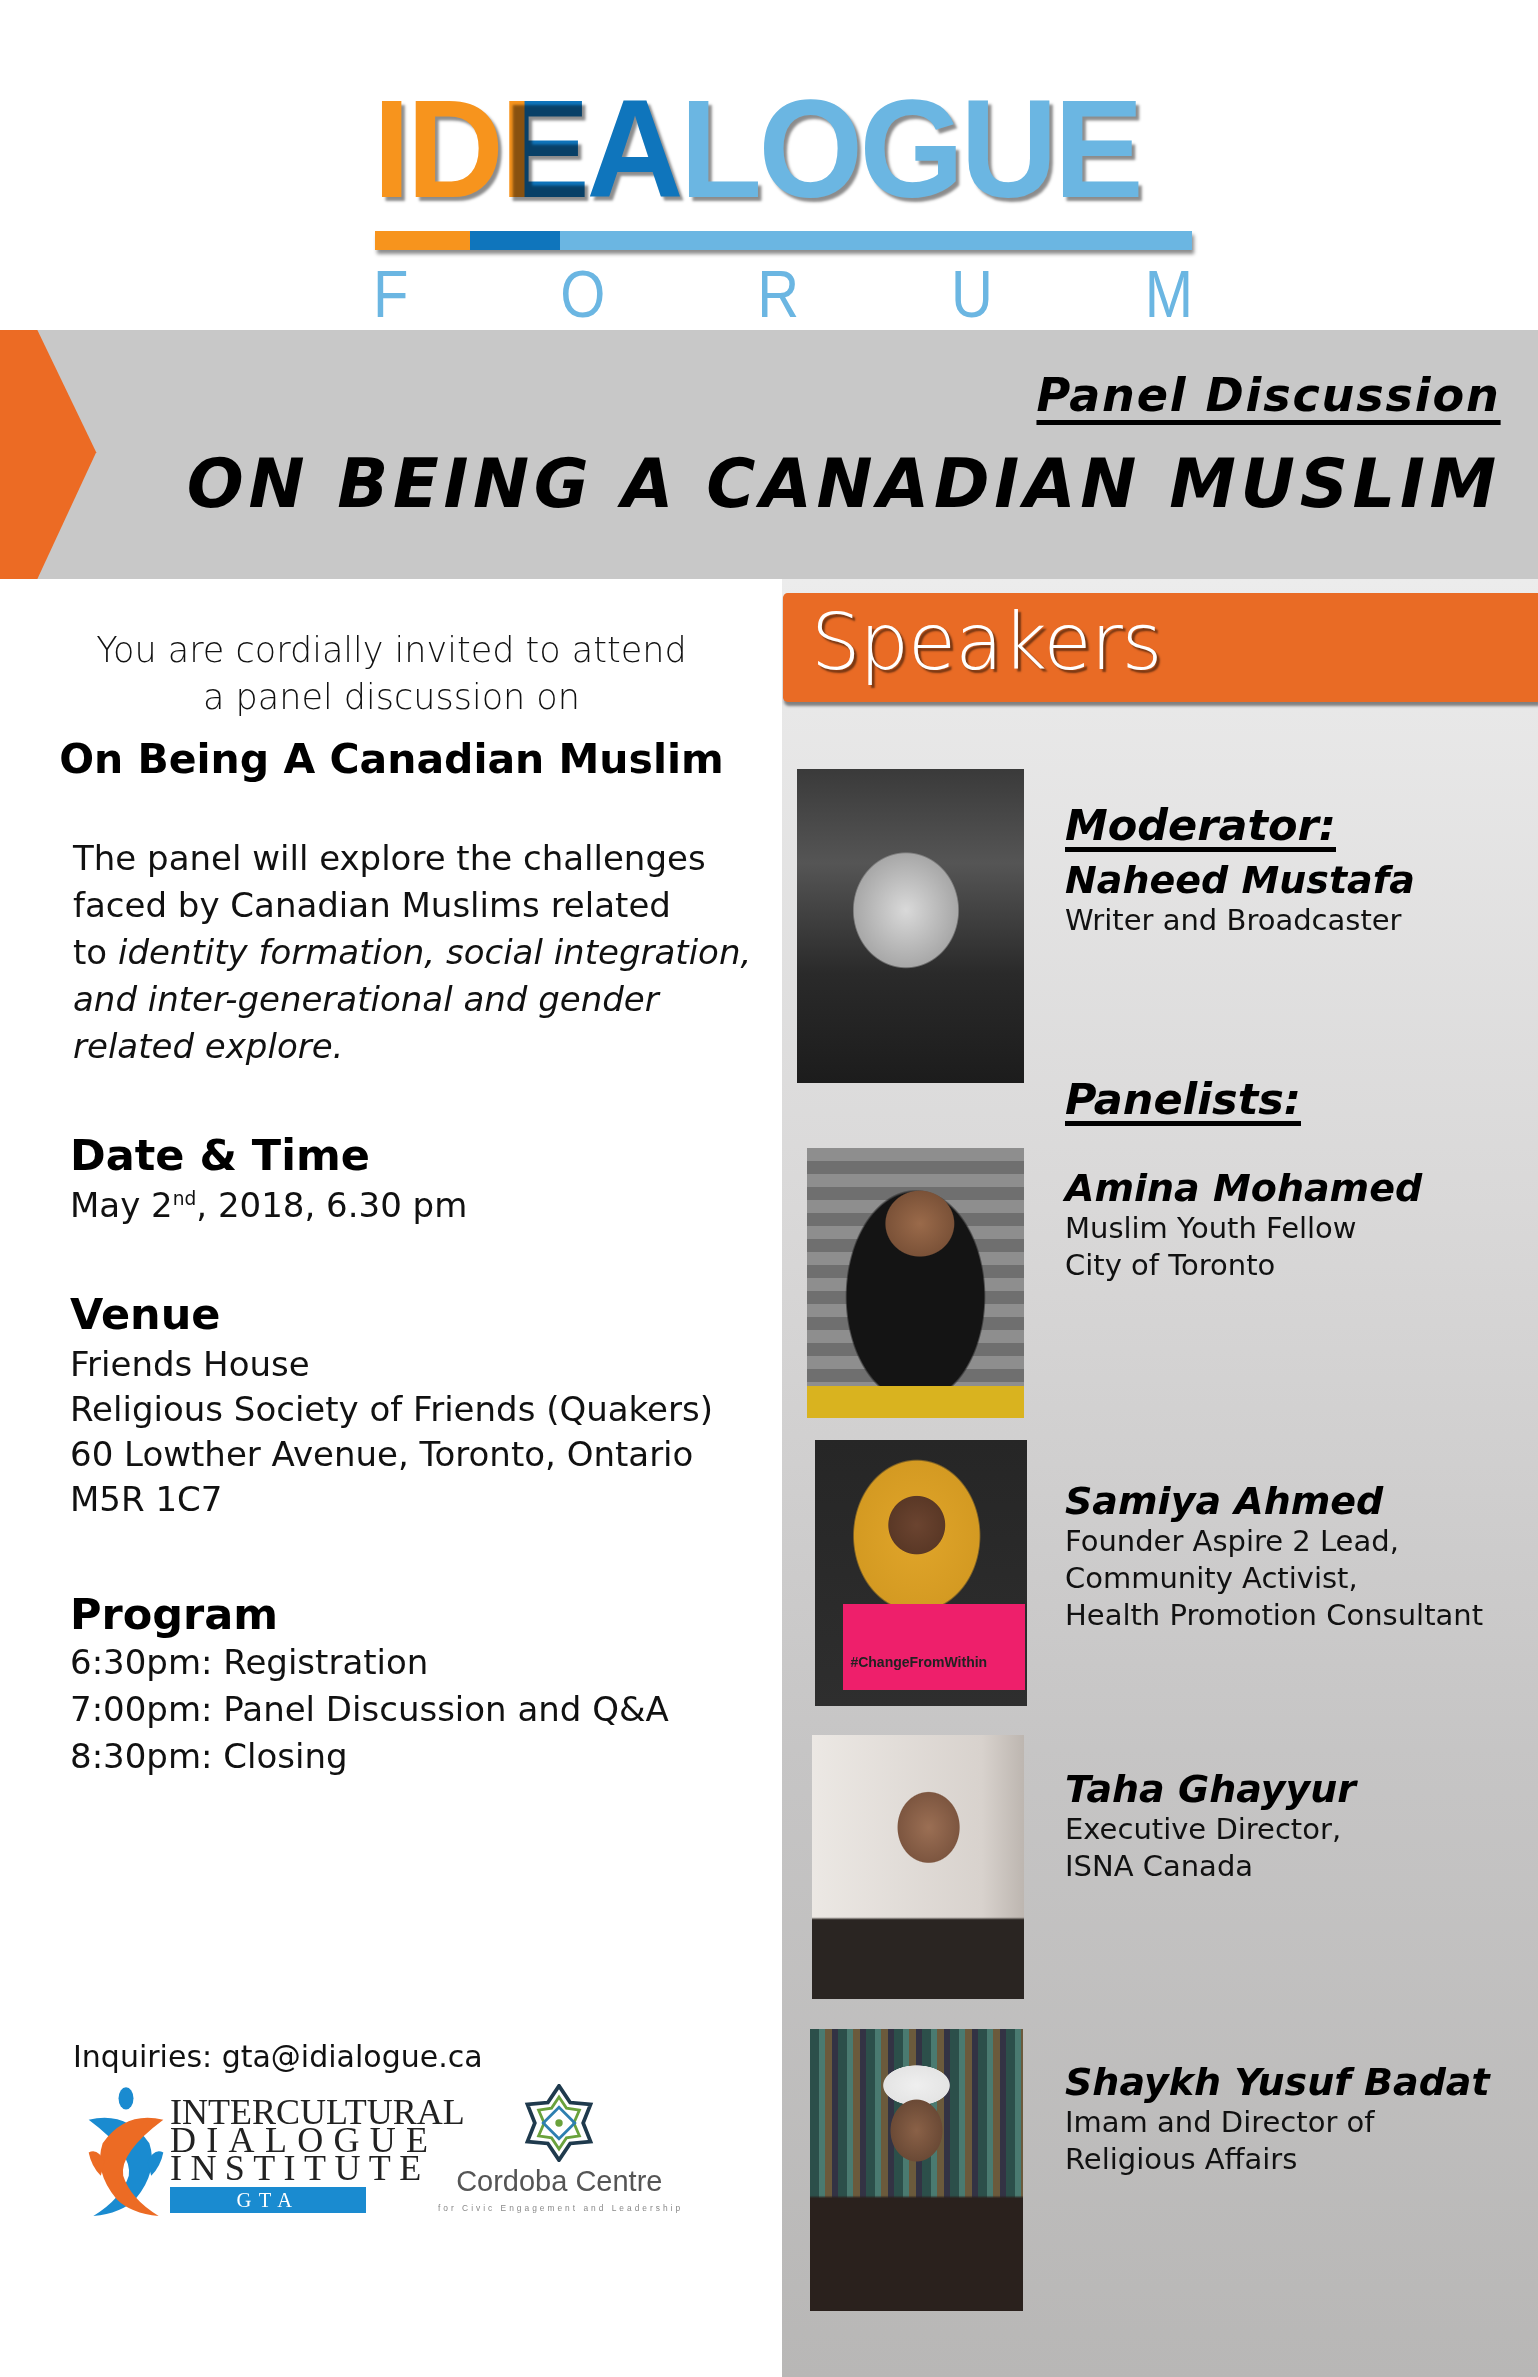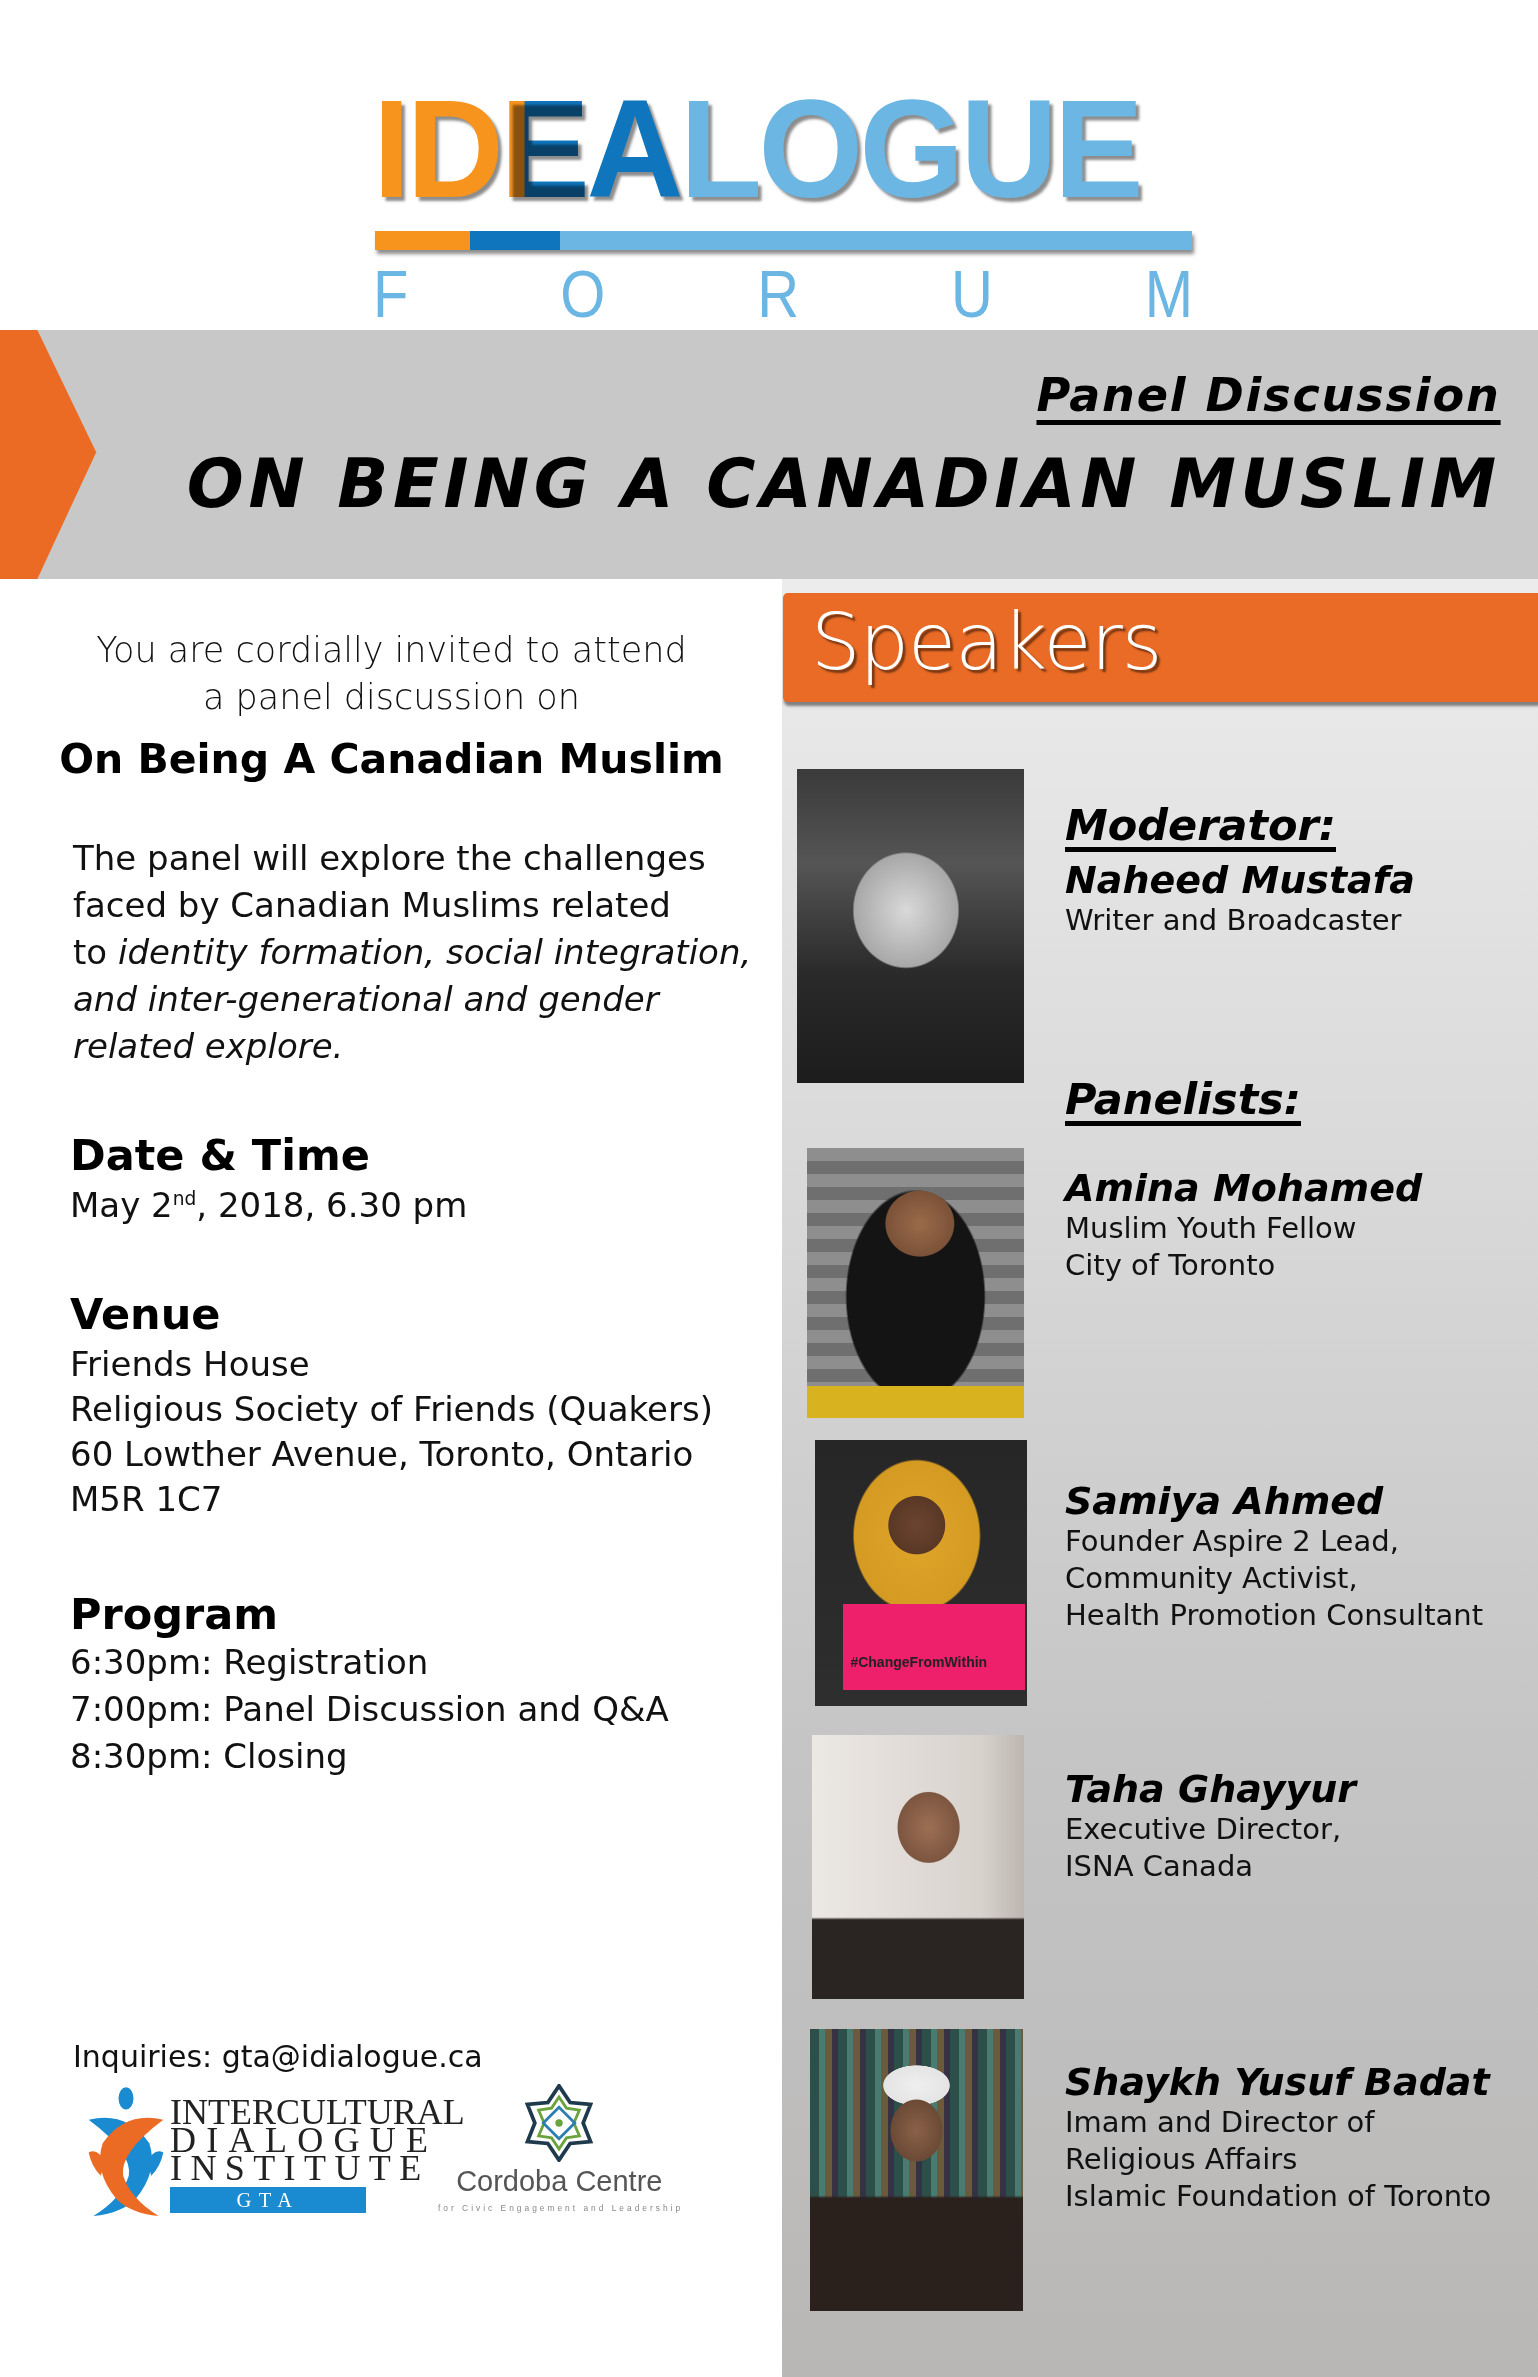--- a/index.html
+++ b/index.html
@@ -206,16 +206,15 @@
     <div class="name">Taha Ghayyur</div>
     <div class="role">Executive Director,</div>
     <div class="role">ISNA Canada</div>
   </div>
 
   <div class="photo" style="left:28px; top:1450px; width:213px; height:282px; background: radial-gradient(ellipse 20% 18% at 50% 36%, #8a6147 0%, #6b4a36 60%, transparent 62%), radial-gradient(ellipse 22% 10% at 50% 20%, #efefef 0%, #e4e4e4 70%, transparent 72%), linear-gradient(to top, #2a211d 0%, #2a211d 40%, transparent 41%), repeating-linear-gradient(to right, #2c4f4a 0 9.3px, #4a7a70 9.3px 15px, #6b5a3c 15px 22.4px, #334 22.4px 28px);"></div>
   <div class="person" style="top:1482px;">
     <div class="name">Shaykh Yusuf Badat</div>
     <div class="role">Imam and Director of</div>
     <div class="role">Religious Affairs</div>
-    <div class="role">Islamic Foundation of Toronto</div>
   </div>
 </div>
 
 
 </body></html>

